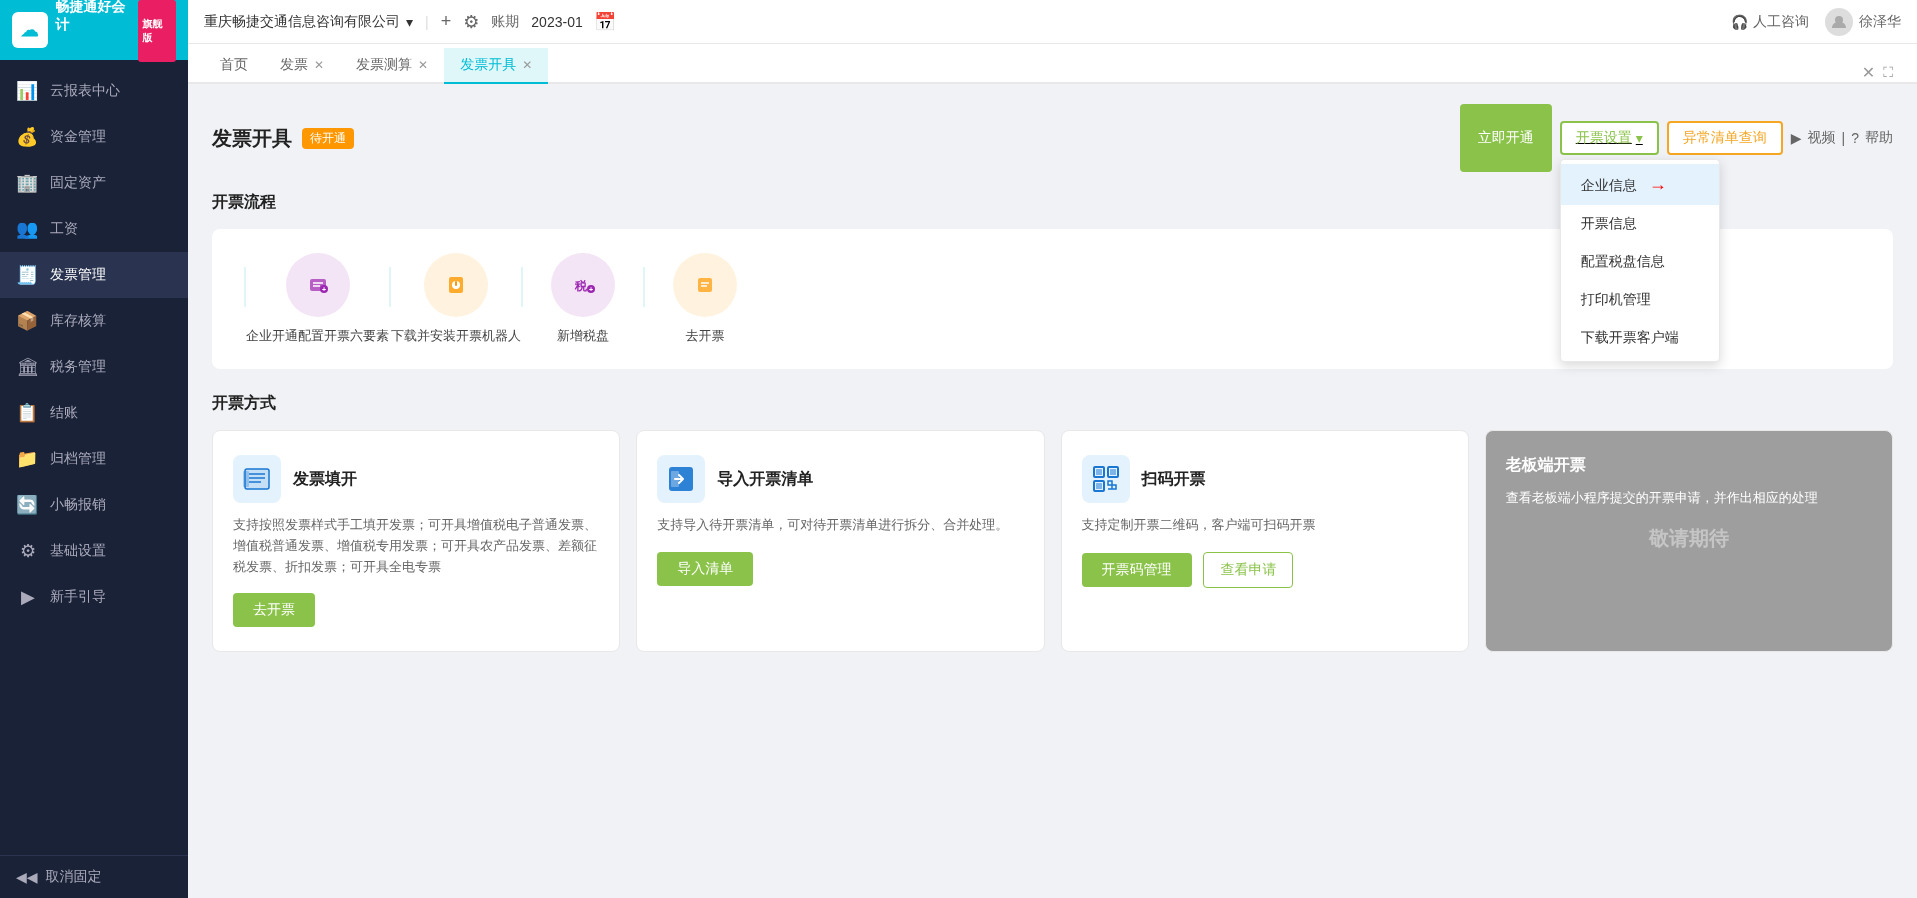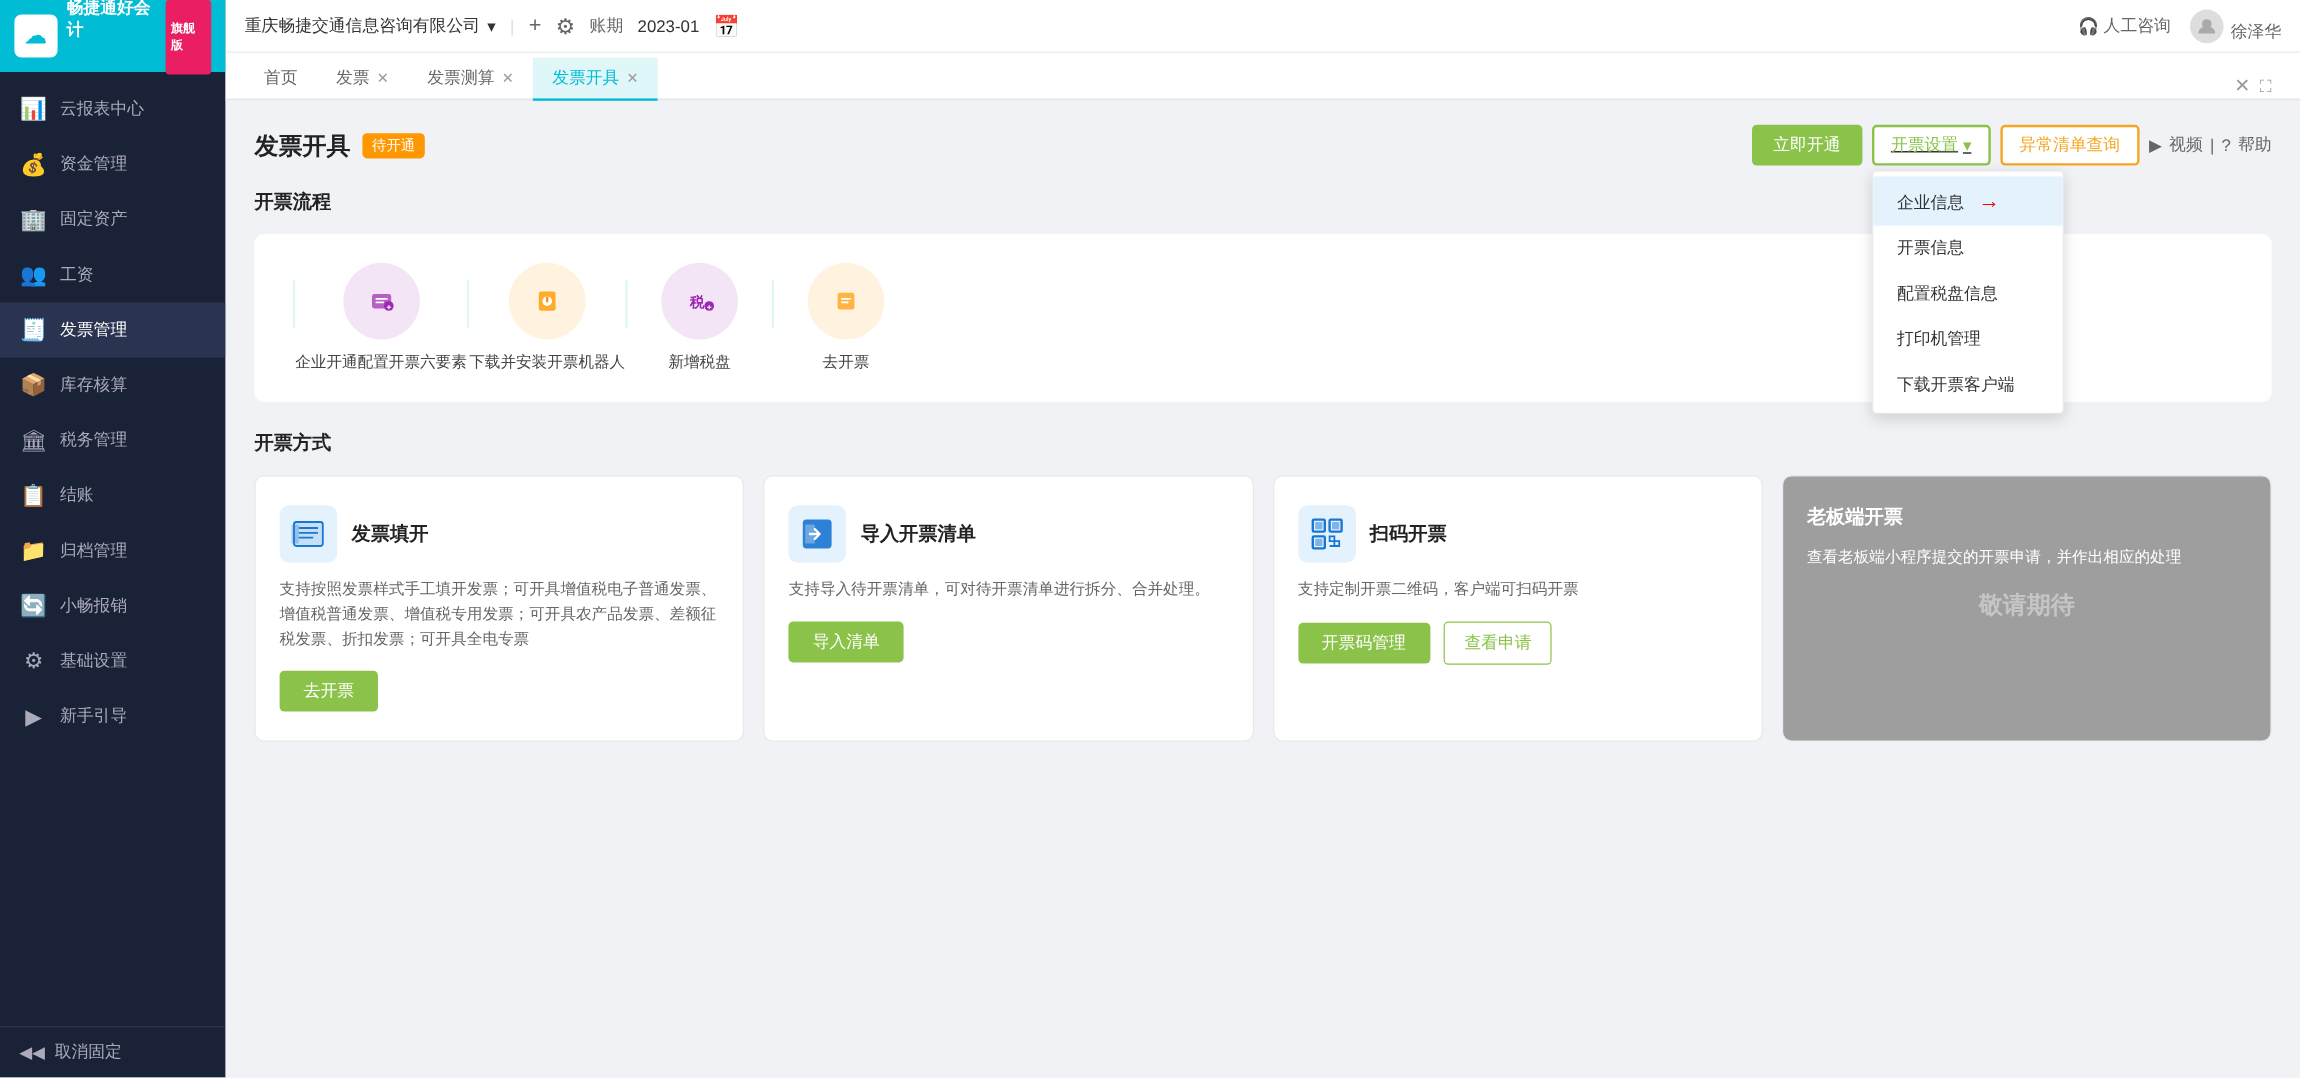--- a/index.html
+++ b/index.html
@@ -97,21 +97,21 @@
     .period-label { color: #666; }
     .period-value { color: #333; font-weight: 500; }
     .topbar-right {
       margin-left: auto;
       display: flex;
       align-items: center;
       gap: 16px;
       color: #666;
     }
     .service-btn { display: flex; align-items: center; gap: 4px; cursor: pointer; color: #666; }
-    .user-info { display: flex; align-items: flex-end; gap: 6px; cursor: pointer; }
+    .user-info { display: flex; align-items: center; gap: 6px; cursor: pointer; }
     .user-avatar { width: 28px; height: 28px; background: #ddd; border-radius: 50%; display: flex; align-items: center; justify-content: center; color: #999; }
 
     
     .tabs {
       background: white;
       display: flex;
       align-items: flex-end;
       padding: 0 16px;
       border-bottom: 2px solid #e8e8e8;
       height: 40px;
@@ -158,21 +158,21 @@
       color: white;
       padding: 2px 8px;
       border-radius: 4px;
       font-size: 12px;
     }
     .header-actions { display: flex; align-items: center; gap: 8px; }
     .btn-primary {
       background: #8bc34a;
       color: white;
       border: none;
-      padding: 8px 18px;
+      padding: 25px 18px;
       border-radius: 4px;
       cursor: pointer;
       font-size: 14px;
     }
     .btn-outline {
       background: white;
       color: #8bc34a;
       border: 2px solid #8bc34a;
       padding: 6px 14px;
       border-radius: 4px;

